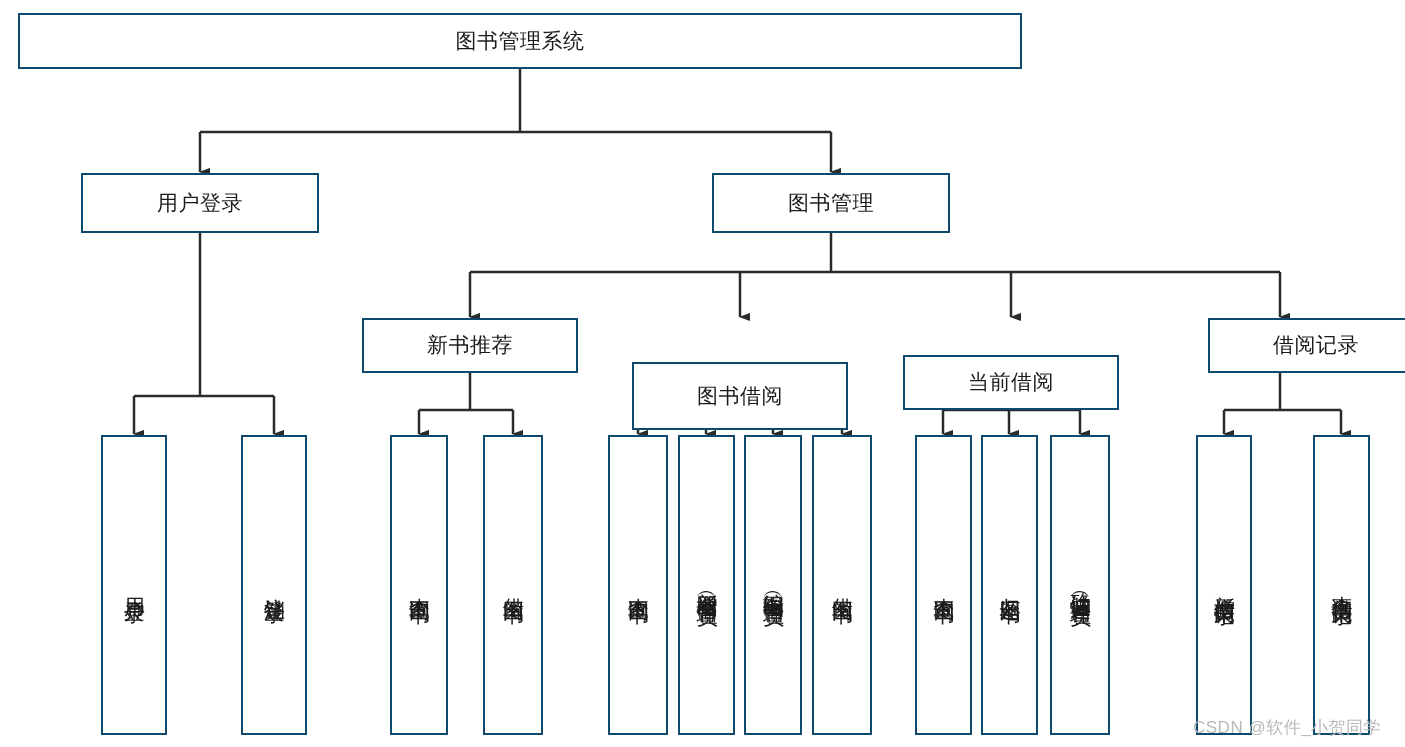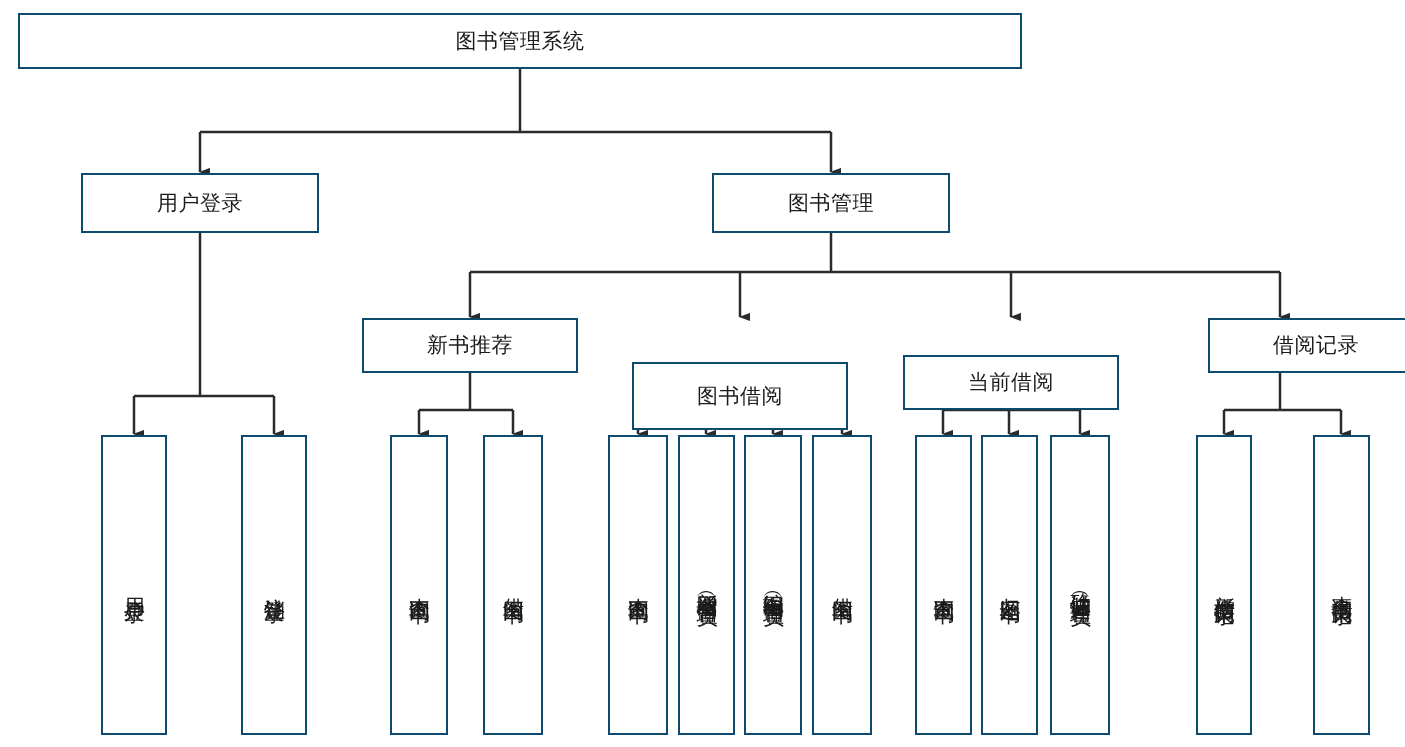--- a/index.html
+++ b/index.html
@@ -170,14 +170,15 @@
         <span class="node-label">确认归还（管理员）</span>
       </div>
       <div class="node vert" style="left: 1196px; top: 435px; width: 56px; height: 300px;">
         <span class="node-label">新增借阅记录</span>
       </div>
       <div class="node vert" style="left: 1313px; top: 435px; width: 57px; height: 300px;">
         <span class="node-label">查询借阅记录</span>
       </div>
     </div>
 
+  <div class="watermark" style="left: 1193px; top: 716px; color: rgb(185, 185, 185);">CSDN @软件_小贺同学</div>
 
 </div>
 
 </body></html>

